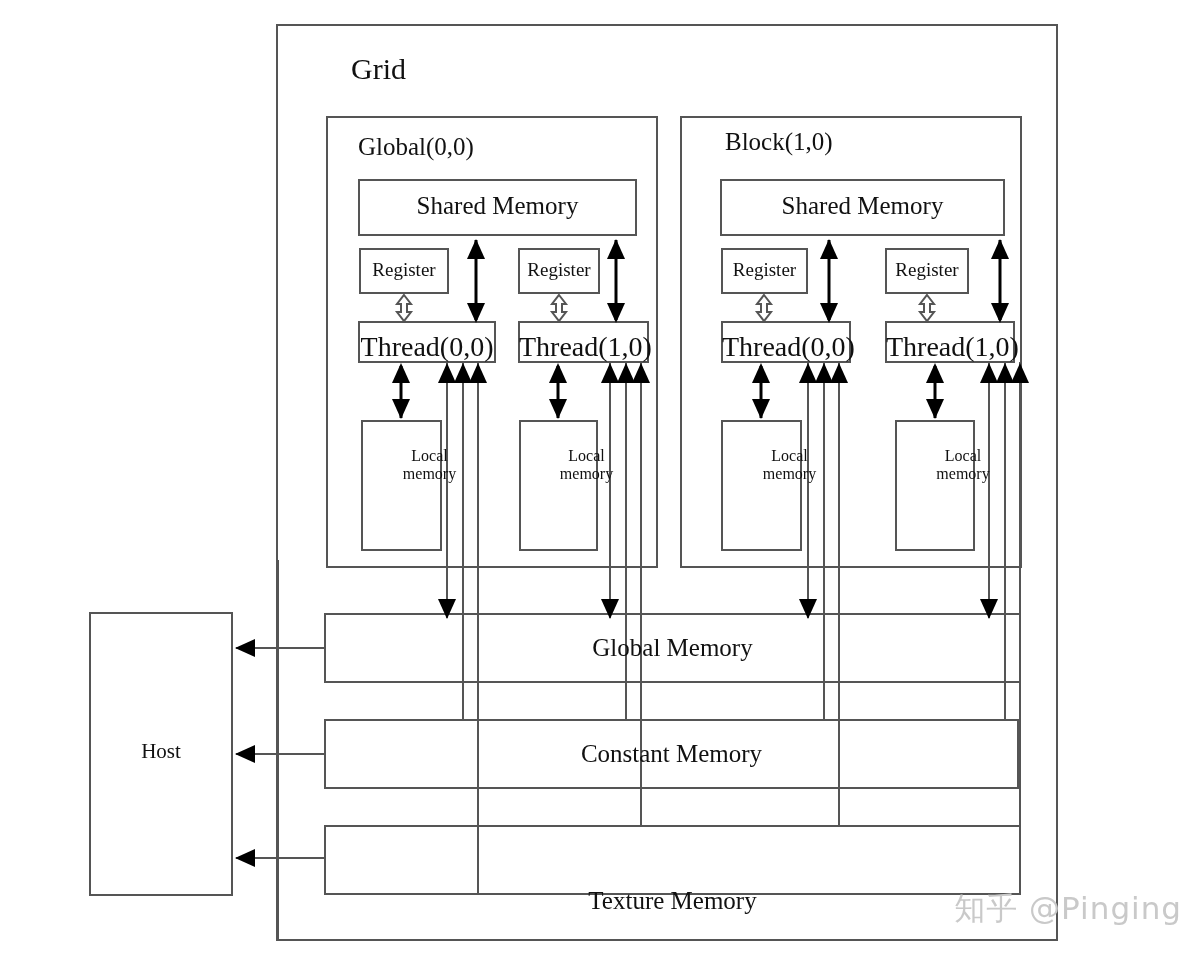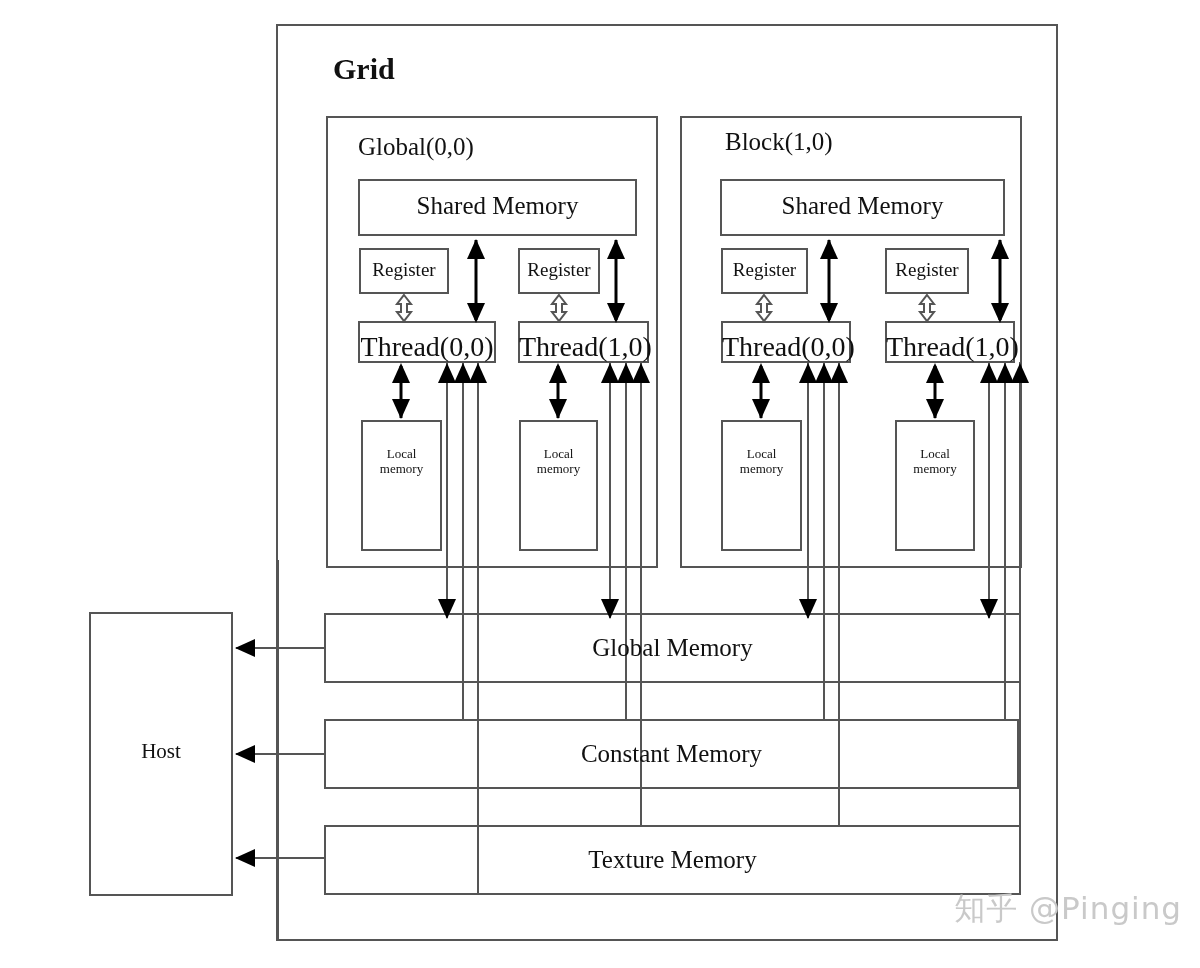--- a/index.html
+++ b/index.html
@@ -8,21 +8,21 @@
   svg#diagram{position:absolute;left:0;top:0;width:1200px;height:968px;}
 
   .lbl{position:absolute;white-space:pre;text-align:center;color:#111;
        font-family:"Liberation Serif","DejaVu Serif",serif;line-height:1.12;}
 
   .lbl-grid{font-size:30px;}
   .lbl-block{font-size:25px;}
   .lbl-shared{font-size:25px;}
   .lbl-register{font-size:19px;}
   .lbl-thread{font-size:28px;}
-  .lbl-local{font-size:13px;}
+  .lbl-local{font-size:16px;margin-left:28px;}
   .lbl-mem{font-size:25px;}
   .lbl-host{font-size:21px;}
 
   .wm{position:absolute;right:18px;bottom:38px;font-size:31px;letter-spacing:1px;
       color:#c9c9c9;font-family:"DejaVu Sans","Liberation Sans",sans-serif;
       user-select:none;pointer-events:none;}
 </style>
 </head>
 <body>
 
@@ -146,21 +146,21 @@
       <path d="M927,295 L934,304 L930,304 L930,312 L934,312 L927,321 L920,312 L924,312 L924,304 L920,304 Z"></path>
     </g>
 
     <g stroke="#555555" stroke-width="2" fill="none">
       <line x1="325" y1="648" x2="236" y2="648" marker-end="url(#bigArrow)"></line>
       <line x1="325" y1="754" x2="236" y2="754" marker-end="url(#bigArrow)"></line>
       <line x1="325" y1="858" x2="236" y2="858" marker-end="url(#bigArrow)"></line>
     </g>
   </svg>
 
-  <div class="lbl lbl-grid" style="left:333px;top:52px;font-weight:bold;">Grid</div>
+  <div class="lbl lbl-grid" style="left:351px;top:52px;">Grid</div>
 
   <div class="lbl lbl-block" style="left:358px;top:133px;">Global(0,0)</div>
   <div class="lbl lbl-block" style="left:725px;top:128px;">Block(1,0)</div>
 
   <div class="lbl lbl-shared" style="left:359px;top:192px;width:277px;">Shared Memory</div>
   <div class="lbl lbl-shared" style="left:721px;top:192px;width:283px;">Shared Memory</div>
 
   <div class="lbl lbl-register" style="left:360px;top:259px;width:88px;">Register</div>
   <div class="lbl lbl-register" style="left:519px;top:259px;width:80px;">Register</div>
   <div class="lbl lbl-register" style="left:722px;top:259px;width:85px;">Register</div>
@@ -175,18 +175,18 @@
 memory</div>
   <div class="lbl lbl-local" style="left:520px;top:447px;width:77px;">Local
 memory</div>
   <div class="lbl lbl-local" style="left:722px;top:447px;width:79px;">Local
 memory</div>
   <div class="lbl lbl-local" style="left:896px;top:447px;width:78px;">Local
 memory</div>
 
   <div class="lbl lbl-mem" style="left:325px;top:634px;width:695px;">Global Memory</div>
   <div class="lbl lbl-mem" style="left:325px;top:740px;width:693px;">Constant Memory</div>
-  <div class="lbl lbl-mem" style="left:325px;top:846px;width:695px;">Texture Memory</div>
+  <div class="lbl lbl-mem" style="left:325px;top:887px;width:695px;">Texture Memory</div>
 
   <div class="lbl lbl-host" style="left:90px;top:740px;width:142px;">Host</div>
 
   <div class="wm">知乎 @Pinging</div>
 </div>
 
 </body></html>

